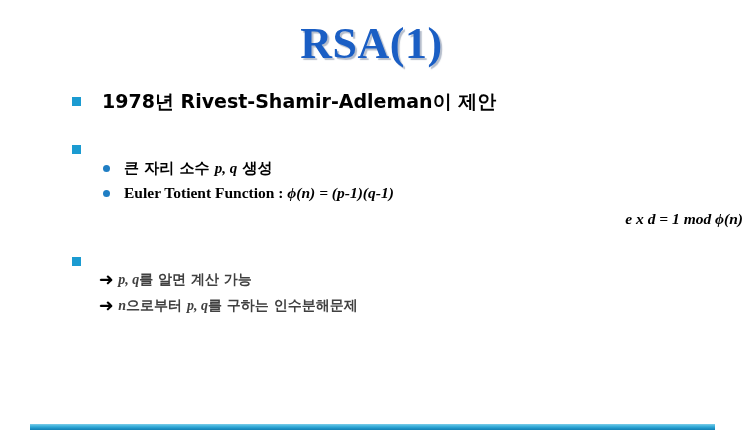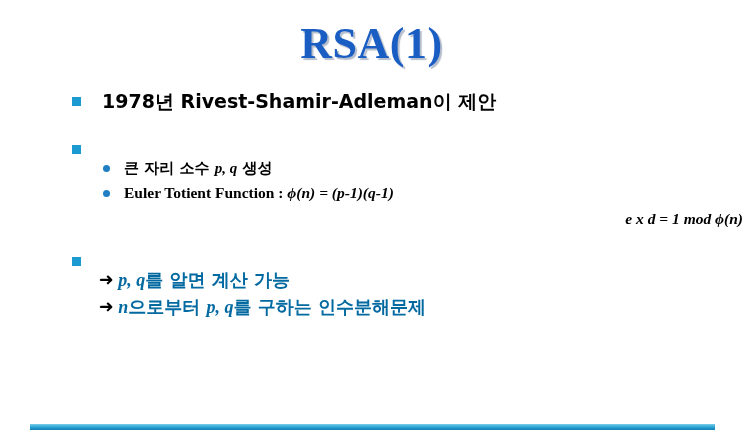--- a/index.html
+++ b/index.html
@@ -130,22 +130,22 @@
     font-weight: bold;
     line-height: 25px;
     color: #000000;
     flex: 0 0 auto;
     margin-right: 5px;
     transform: scaleX(1.05);
   }
   .arrow-text {
     font-family: "DejaVu Sans", "Liberation Sans", sans-serif;
     font-weight: bold;
-    font-size: 18px;
-    color: #0369a1;
+    font-size: 14px;
+    color: #404040;
     line-height: 25px;
     white-space: nowrap;
   }
 
   
   .mi {
     font-family: "Liberation Serif", "DejaVu Serif", serif;
     font-style: italic;
     font-weight: bold;
   }

